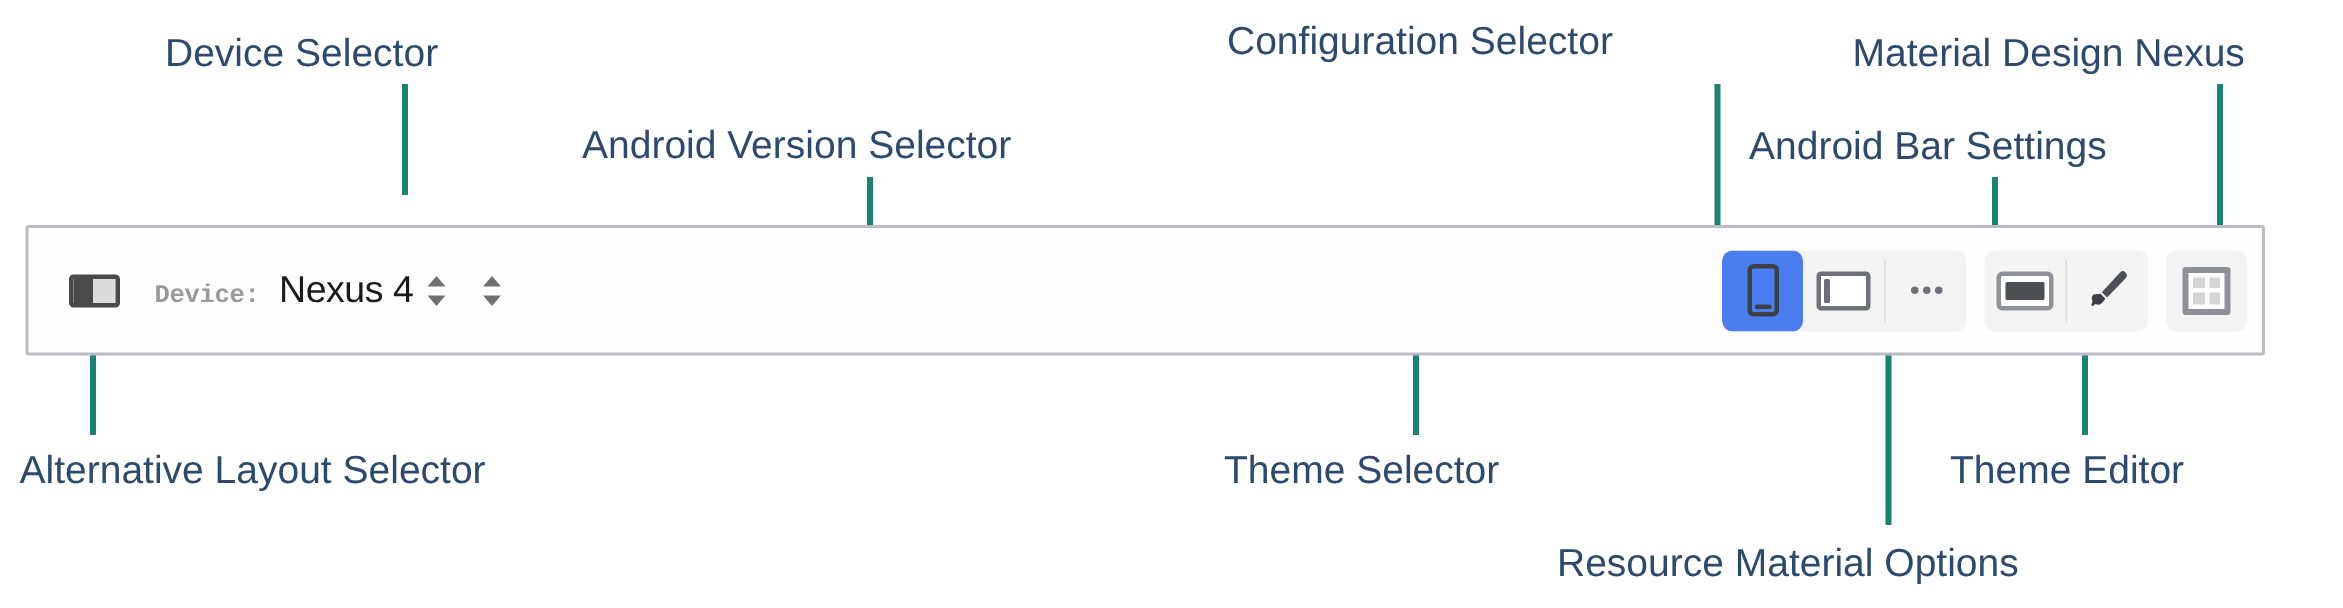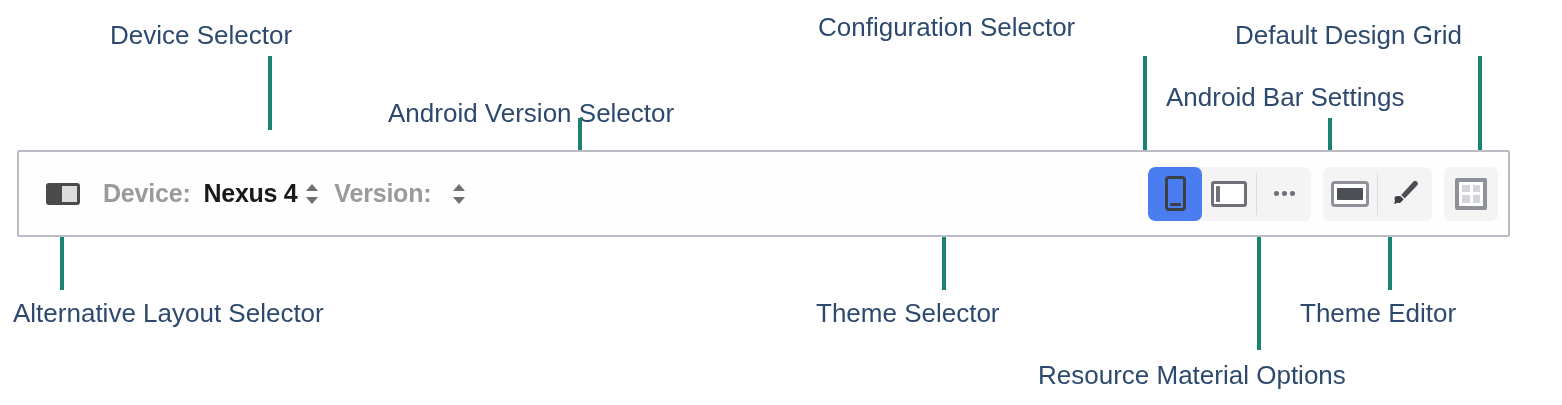--- a/index.html
+++ b/index.html
@@ -46,25 +46,25 @@
     border:3px solid #4a4a4a;border-radius:3px;
     background:#d8d8d8;display:flex;overflow:hidden;
   }
   .alt-ico i{display:block;height:100%;}
   .alt-ico i.l{width:45%;background:#4a4a4a;}
   .alt-ico i.r{width:55%;background:#dcdcdc;}
 
   
   .sel{display:flex;align-items:baseline;flex:0 0 auto;margin-right:16px;cursor:pointer;}
   .sel .lbl{
-    color:#9a9a9a;font-size:25px;font-weight:bold;
-    letter-spacing:-.2px;margin-right:13px;white-space:nowrap;
+    color:#9a9a9a;font-size:17px;font-weight:bold;
+    letter-spacing:-.2px;margin-right:13px;white-space:nowrap;font-family:Liberation Mono, monospace;
   }
   .sel .val{
-    color:#1a1a1a;font-size:25px;font-weight:bold;
+    color:#1a1a1a;font-size:25px;font-weight:normal;
     letter-spacing:-.3px;white-space:nowrap;
   }
   .stepper{
     display:inline-block;margin-left:9px;position:relative;
     width:12px;height:24px;flex:0 0 auto;cursor:pointer;
     align-self:center;
   }
   .stepper i{
     position:absolute;left:0;width:0;height:0;
     border-left:6px solid transparent;border-right:6px solid transparent;
@@ -128,23 +128,23 @@
     border:4px solid #8e9197;border-radius:2px;background:#fff;
     display:grid;grid-template-columns:1fr 1fr;grid-template-rows:1fr 1fr;
     gap:3px;padding:3px;
   }
   .ico-grid span{display:block;background:#d3d5d8;}
 </style>
 </head>
 <body>
 
 <div class="ann" style="left:110px;top:18px;">Device Selector</div>
-<div class="ann" style="left:388px;top:96px;">Android Version Selector</div>
+<div class="ann" style="left:388px;top:79px;">Android Version Selector</div>
 <div class="ann" style="left:818px;top:10px;">Configuration Selector</div>
-<div class="ann" style="left:1235px;top:18px;">Default Design Grid</div>
+<div class="ann" style="left:1235px;top:18px;">Material Design Nexus</div>
 <div class="ann" style="left:1166px;top:80px;">Android Bar Settings</div>
 <div class="ann" style="left:13px;top:296px;">Alternative Layout Selector</div>
 <div class="ann" style="left:816px;top:296px;">Theme Selector</div>
 <div class="ann" style="left:1300px;top:296px;">Theme Editor</div>
 <div class="ann" style="left:1038px;top:358px;">Resource Material Options</div>
 
 <div class="leader" style="left:268px;top:56px;height:74px;"></div>
 <div class="leader" style="left:578px;top:118px;height:60px;"></div>
 <div class="leader" style="left:1143px;top:56px;height:128px;"></div>
 <div class="leader" style="left:1478px;top:56px;height:130px;"></div>
@@ -167,21 +167,20 @@
     <div class="sel">
       <span class="lbl">Device:</span>
       <span class="val">Nexus 4</span>
       <span class="stepper">
           <i class="up"></i>
           <i class="dn"></i>
         </span>
     </div>
 
     <div class="sel">
-      <span class="lbl">Version:</span>
       <span class="stepper">
           <i class="up"></i>
           <i class="dn"></i>
         </span>
     </div>
 
 
     <div class="spacer"></div>
 
     <div class="grp">

